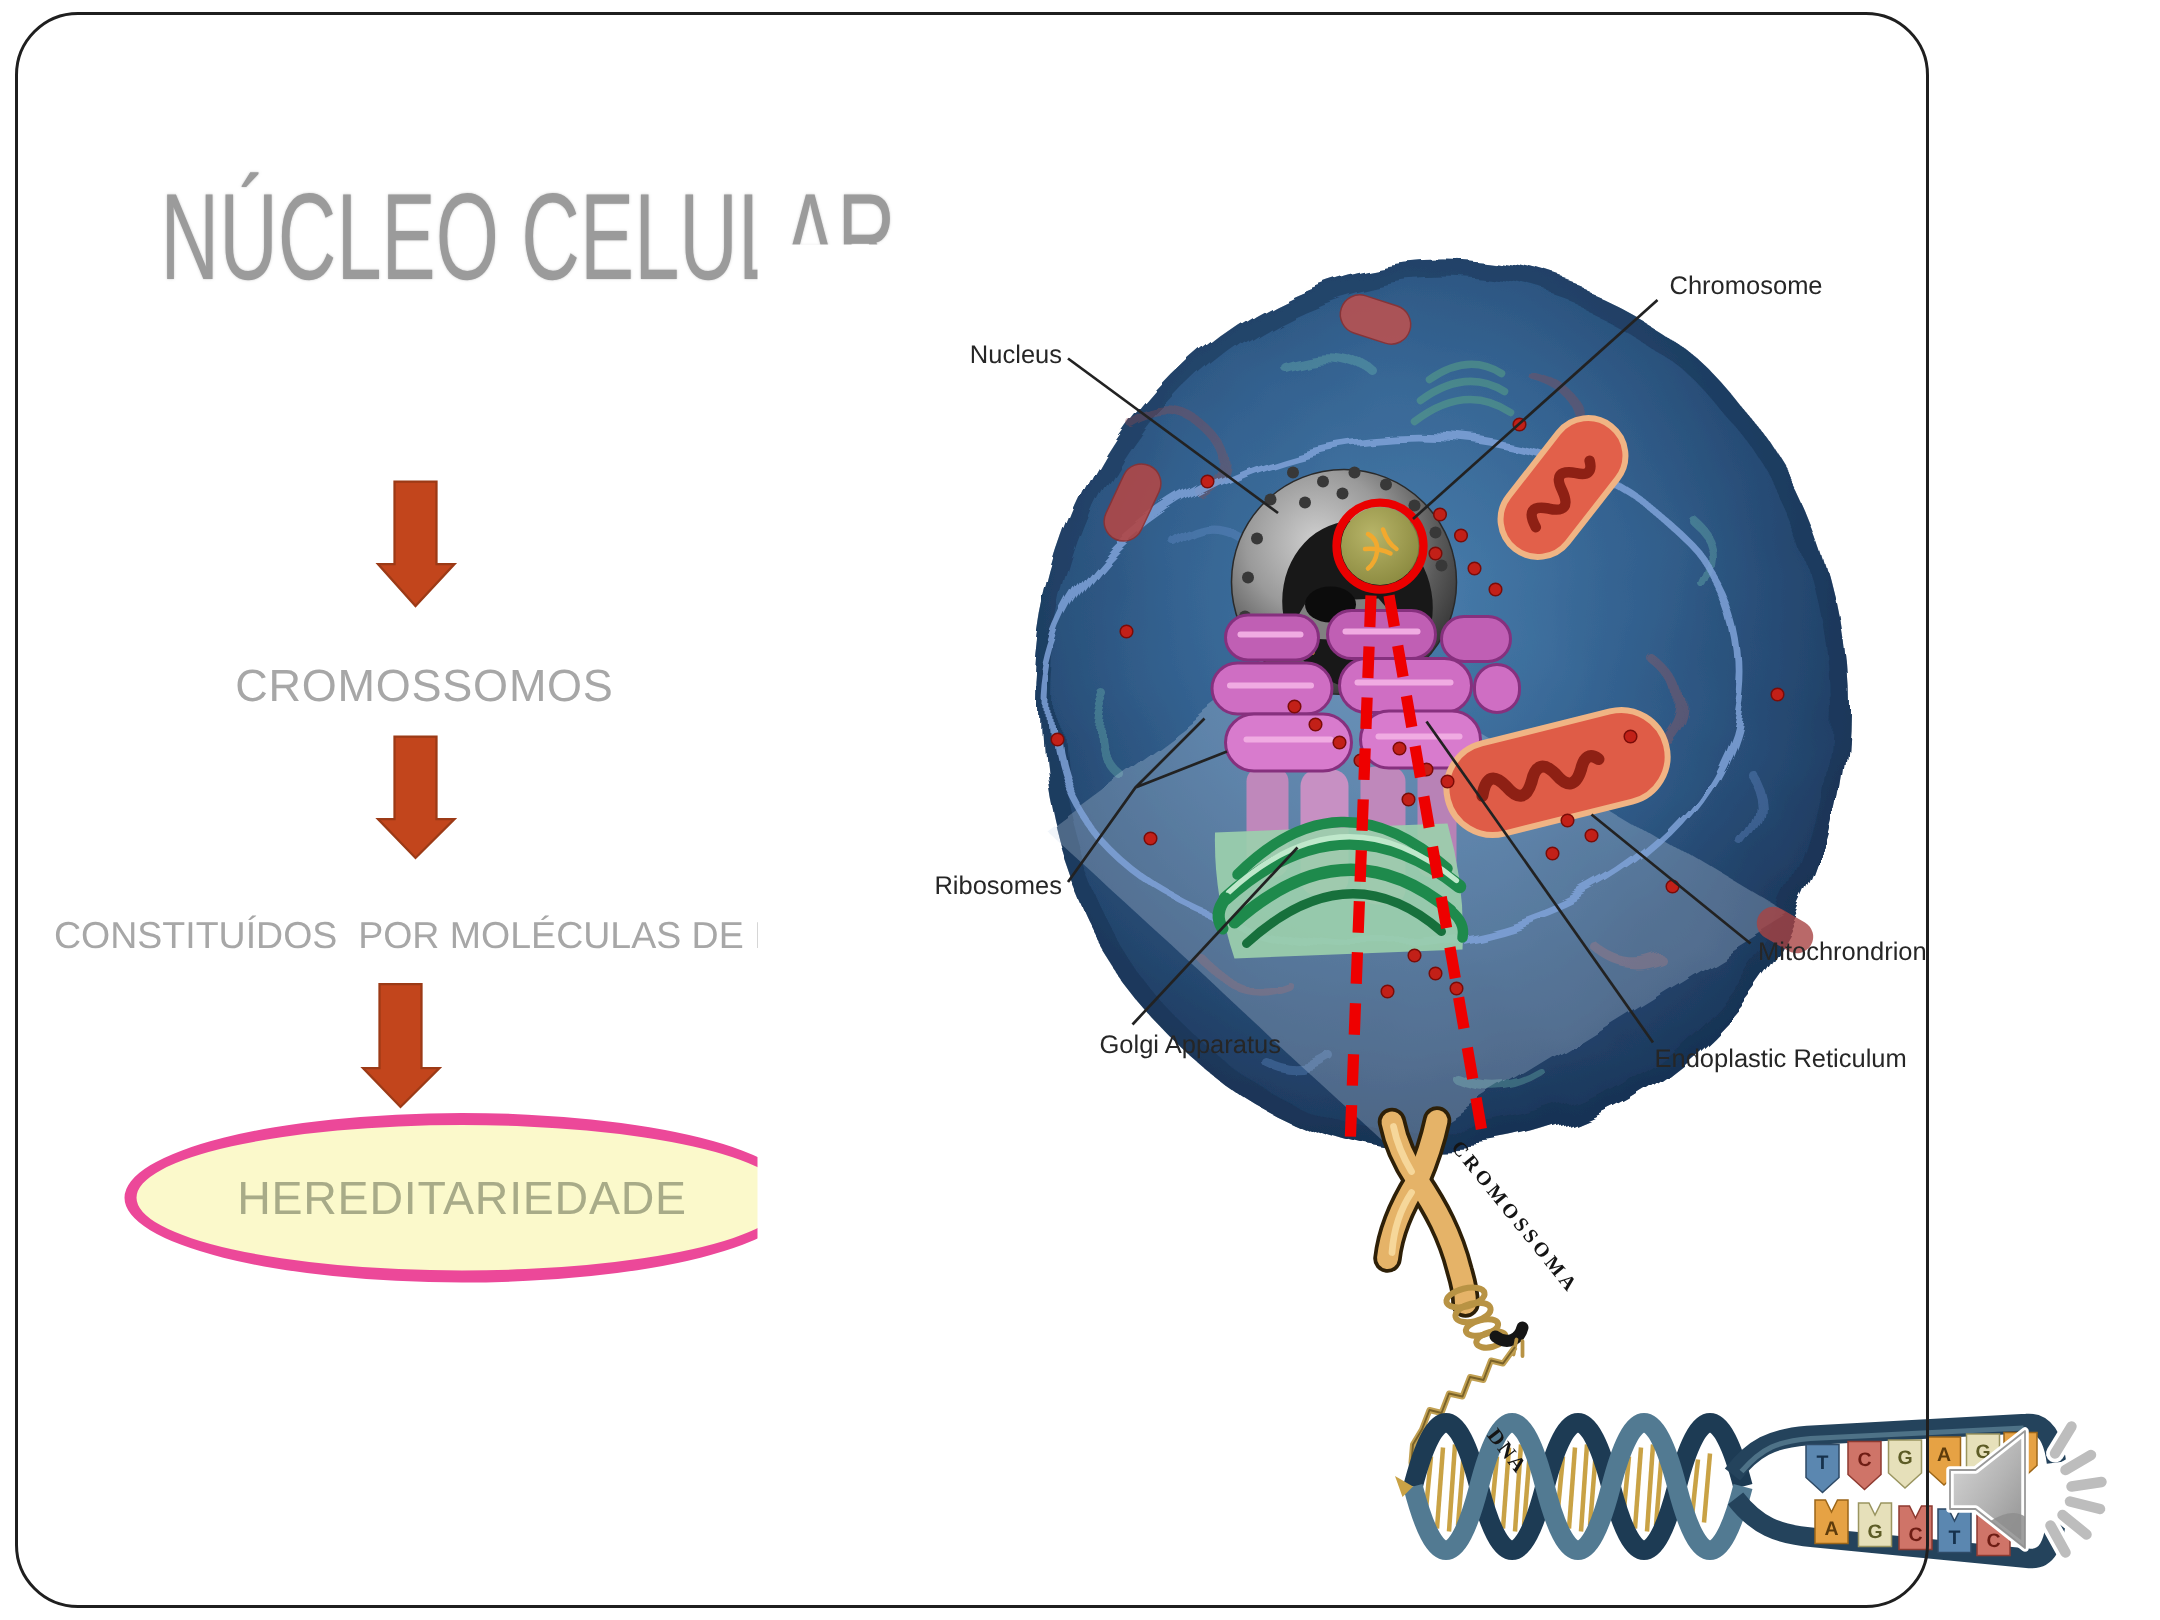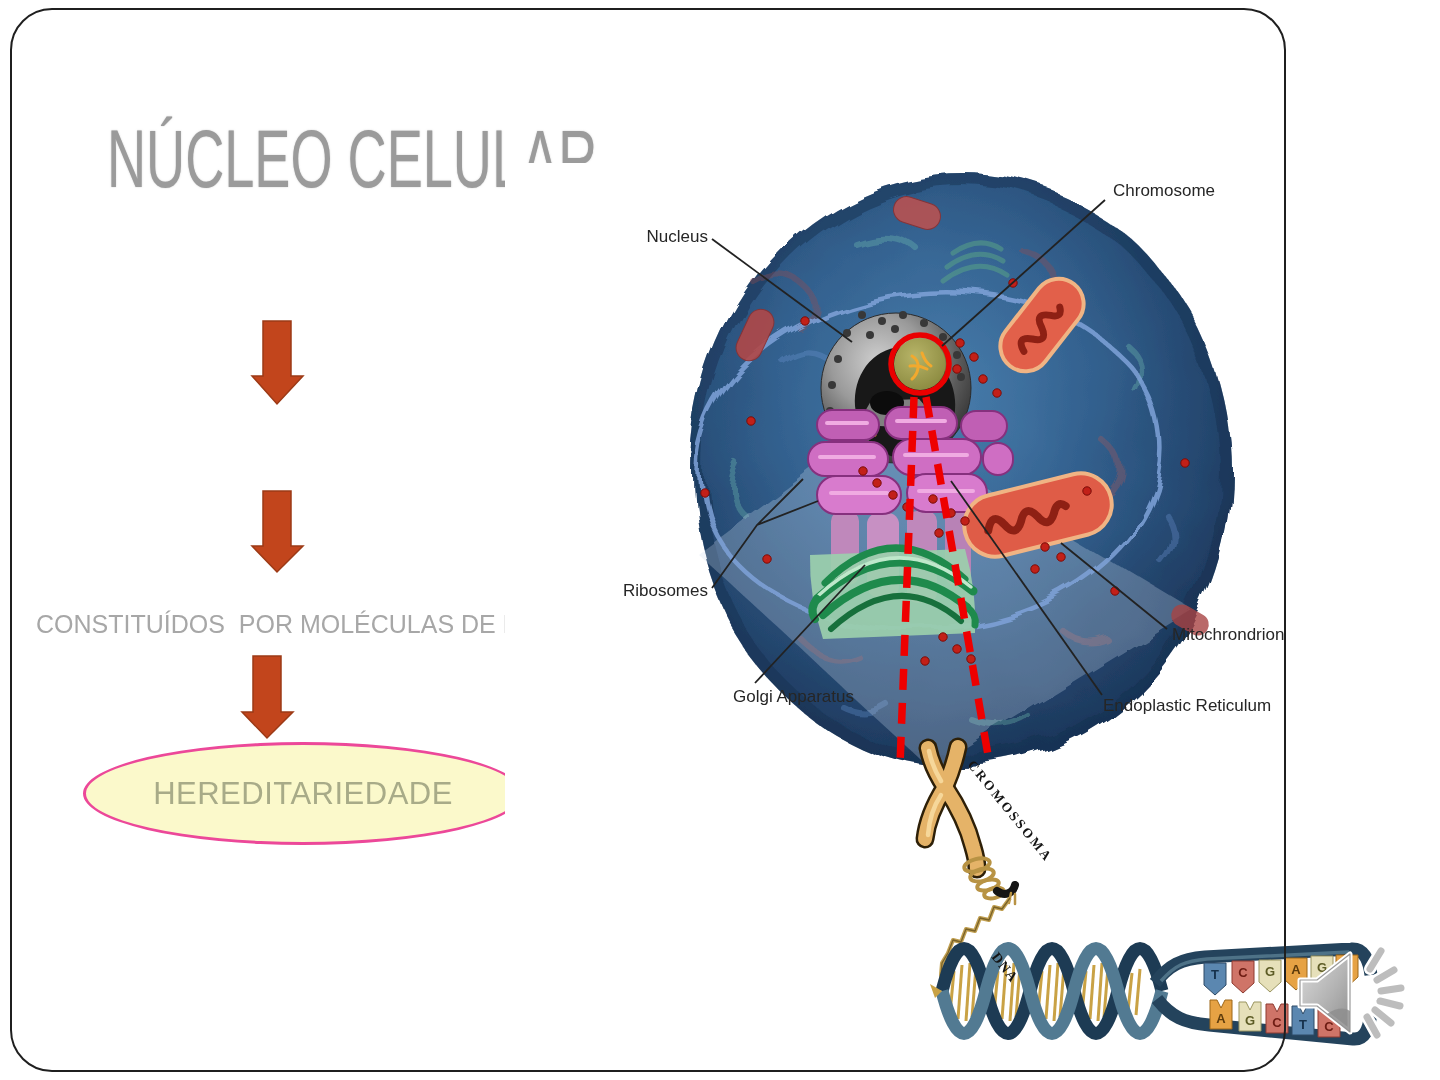--- a/index.html
+++ b/index.html
@@ -8,41 +8,42 @@
   .slide-border{position:absolute;left:10px;top:8px;right:10px;bottom:8px;
                 border:2px solid #1f1f1f;border-radius:42px;z-index:30;pointer-events:none;}
   .title{position:absolute;left:107px;top:112px;z-index:1;font-size:82px;font-weight:400;
          color:#9b9b9b;letter-spacing:0px;transform:scaleX(.66);transform-origin:left top;
          white-space:nowrap;text-shadow:0 0 2px rgba(150,150,150,.55);}
   .flow-text{position:absolute;color:#a7a7a7;text-align:center;z-index:1;}
   .t-cromossomos{left:130px;top:441px;width:306px;font-size:30px;letter-spacing:.5px;}
   .t-constituidos{left:36px;top:610px;width:514px;font-size:25px;white-space:pre;}
   .flow-arrows{position:absolute;left:0;top:0;width:560px;height:1080px;z-index:1;}
   .oval{position:absolute;left:83px;top:742px;width:434px;height:97px;background:#fbf9cb;
-        border:3px solid #ec4899;border-radius:50%;display:flex;align-items:center;
+        border:8px solid #ec4899;border-radius:50%;display:flex;align-items:center;
         justify-content:center;z-index:1;}
   .oval span{color:#a8ab88;font-size:31px;letter-spacing:.5px;}
   .picture{position:absolute;left:505px;top:163px;width:920px;height:898px;background:#fff;z-index:2;}
   svg text.lbl{font-family:"Liberation Sans",sans-serif;font-size:17px;fill:#262626;}
   svg text.base{font-family:"Liberation Sans",sans-serif;font-size:13px;font-weight:bold;text-anchor:middle;}
   svg text.serif-lbl{font-family:"Liberation Serif",serif;font-weight:bold;fill:#141414;}
 </style>
 </head>
 <body>
 
 <div class="slide">
 
   <div class="title">NÚCLEO CELULAR</div>
 
   <svg class="flow-arrows" viewBox="0 0 560 1080">
     <polygon points="263,321 291,321 291,376 303,376 277,404 252,376 263,376" fill="#c2451c" stroke="#9c3a16" stroke-width="1.5"></polygon>
     <polygon points="263,491 291,491 291,546 303,546 277,572 252,546 263,546" fill="#c2451c" stroke="#9c3a16" stroke-width="1.5"></polygon>
     <polygon points="253,656 281,656 281,712 293,712 267,738 242,712 253,712" fill="#c2451c" stroke="#9c3a16" stroke-width="1.5"></polygon>
   </svg>
 
+  <div class="flow-text t-cromossomos">CROMOSSOMOS</div>
   <div class="flow-text t-constituidos">CONSTITUÍDOS  POR MOLÉCULAS DE DNA</div>
 
   <div class="oval">
     <span>HEREDITARIEDADE</span>
   </div>
 
   <div class="picture">
   <svg width="920" height="898" viewBox="0 0 920 898">
     <defs>
       <radialGradient id="cellGrad" cx="45%" cy="38%" r="65%">

